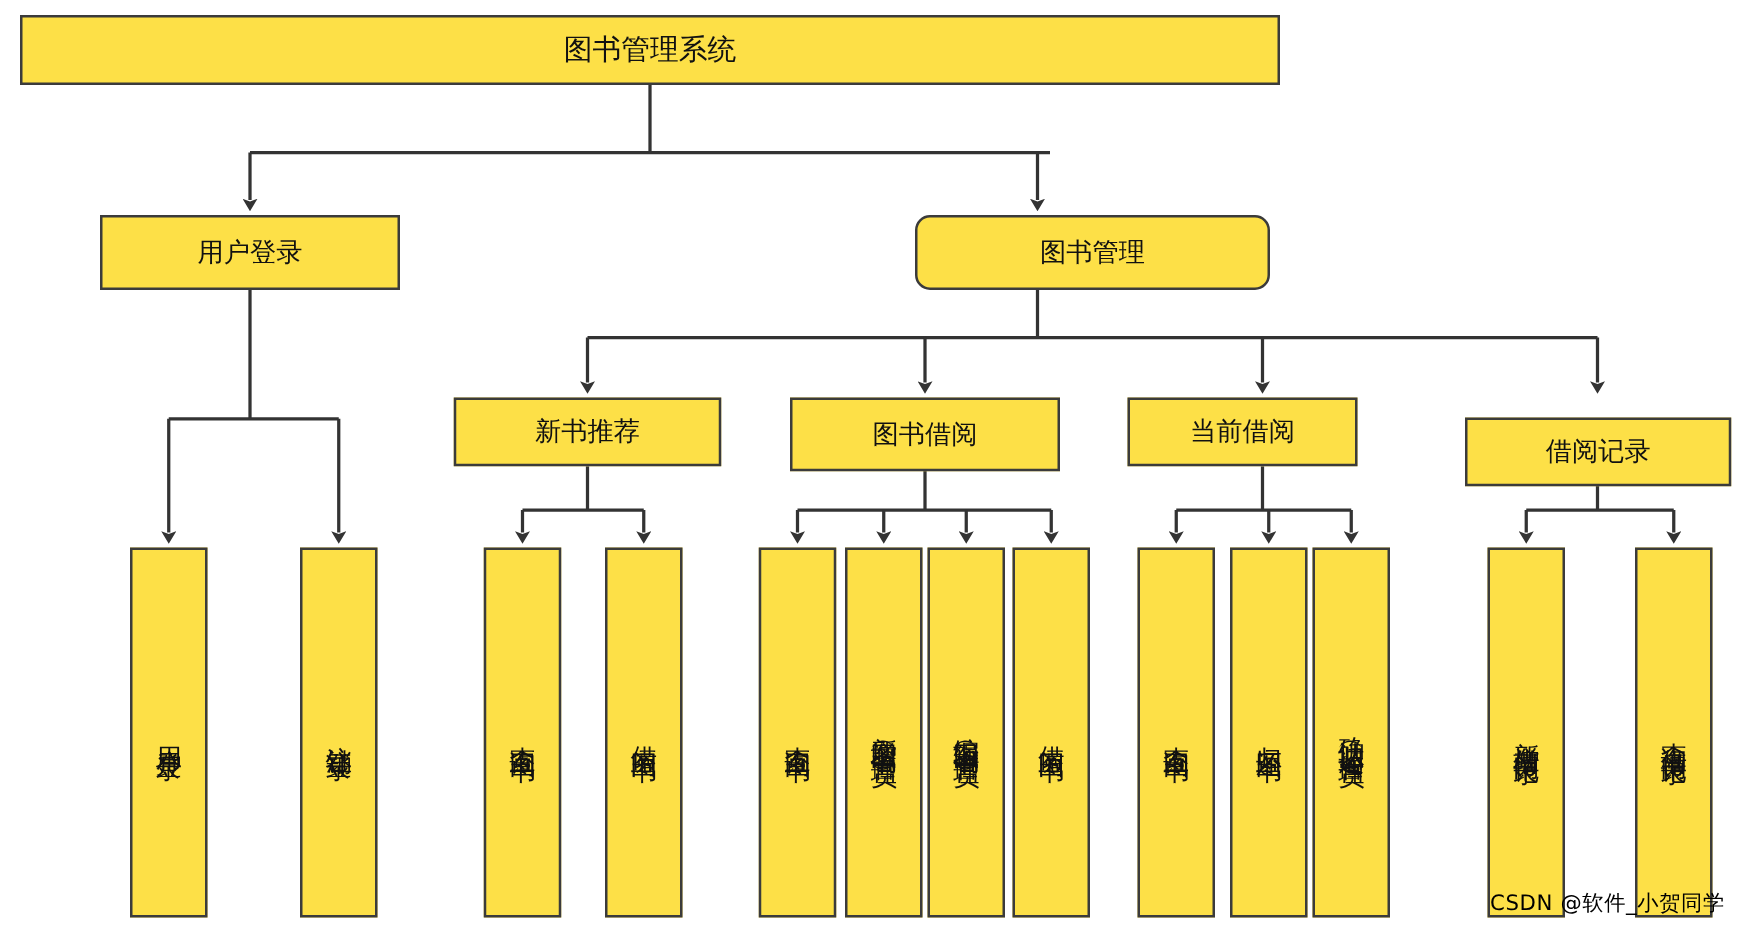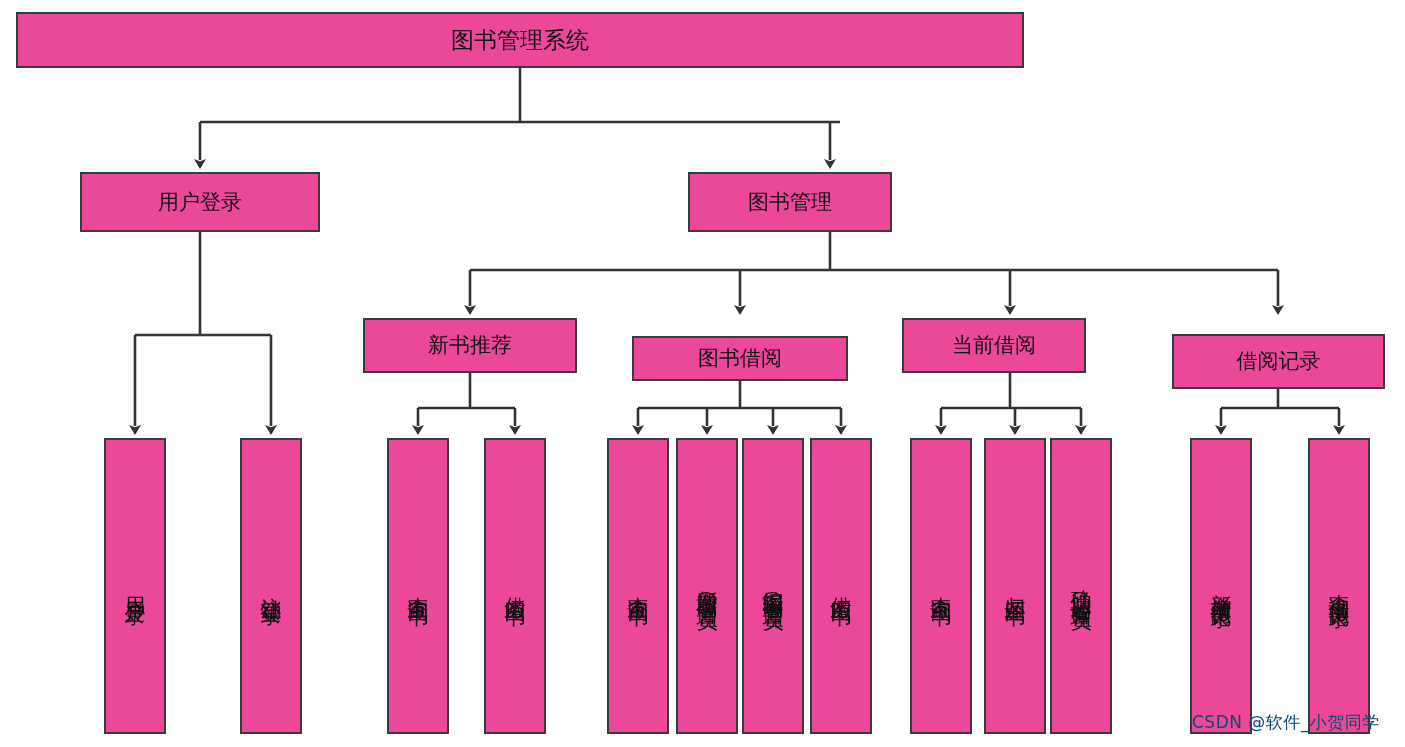--- a/index.html
+++ b/index.html
@@ -23,21 +23,21 @@
     position: absolute;
     left: 0;
     top: 0;
     width: 1405px;
     height: 747px;
     pointer-events: none;
   }
   .node {
     position: absolute;
     box-sizing: border-box;
-    background: #ec4899;
+    background: #fde047;
     border: 2px solid #3b3b3b;
     display: flex;
     align-items: center;
     justify-content: center;
     color: #111111;
   }
   .node .label {
     line-height: 1.05;
     text-align: center;
     white-space: nowrap;
@@ -60,21 +60,21 @@
     font-size: 21px;
   }
   .node.leaf {
     font-size: 21px;
   }
   .watermark {
     position: absolute;
     left: 1192px;
     top: 711px;
     font-size: 17px;
-    color: #0c4a6e;
+    color: #000000;
     white-space: nowrap;
     letter-spacing: 0.5px;
   }
 </style>
 </head>
 <body>
 
 <div id="diagram-root">
 
   <svg class="edges" viewBox="0 0 1405 747" xmlns="http://www.w3.org/2000/svg">
@@ -128,28 +128,28 @@
     </g>
   </svg>
 
   <div class="node root horiz" id="n-root" style="left: 16px; top: 12px; width: 1008px; height: 56px;">
     <span class="label">图书管理系统</span>
   </div>
 
   <div class="node lvl2 horiz" id="n-l2-0" style="left: 80px; top: 172px; width: 240px; height: 60px;">
     <span class="label">用户登录</span>
   </div>
-  <div class="node lvl2 horiz" id="n-l2-1" style="left: 688px; top: 172px; width: 204px; height: 60px;">
+  <div class="node lvl2 horiz" id="n-l2-1" style="left: 732px; top: 172px; width: 284px; height: 60px; border-radius: 12px;">
     <span class="label">图书管理</span>
   </div>
 
   <div class="node lvl3 horiz" id="n-l3-0" style="left: 363px; top: 318px; width: 214px; height: 55px;">
     <span class="label">新书推荐</span>
   </div>
-  <div class="node lvl3 horiz" id="n-l3-1" style="left: 632px; top: 336px; width: 216px; height: 45px;">
+  <div class="node lvl3 horiz" id="n-l3-1" style="left: 632px; top: 318px; width: 216px; height: 59px;">
     <span class="label">图书借阅</span>
   </div>
   <div class="node lvl3 horiz" id="n-l3-2" style="left: 902px; top: 318px; width: 184px; height: 55px;">
     <span class="label">当前借阅</span>
   </div>
   <div class="node lvl3 horiz" id="n-l3-3" style="left: 1172px; top: 334px; width: 213px; height: 55px;">
     <span class="label">借阅记录</span>
   </div>
 
   <div class="node leaf vert" id="n-lf-0" style="left: 104px; top: 438px; width: 62px; height: 296px;">

